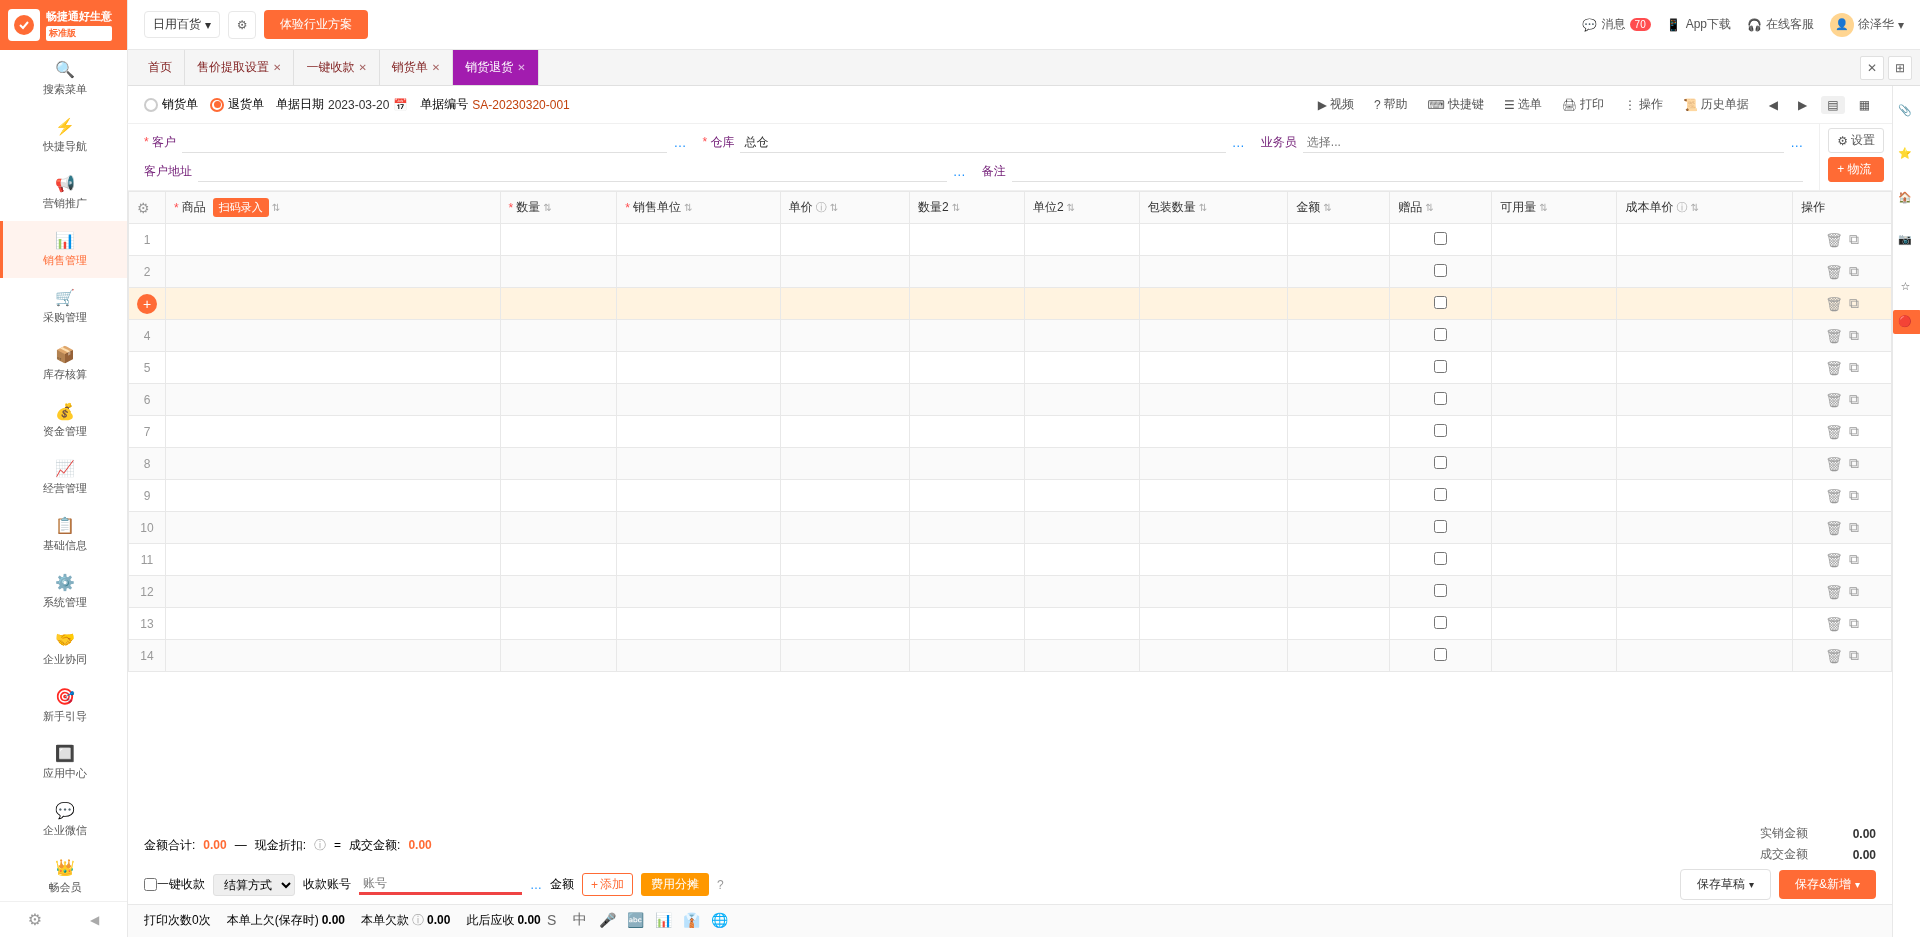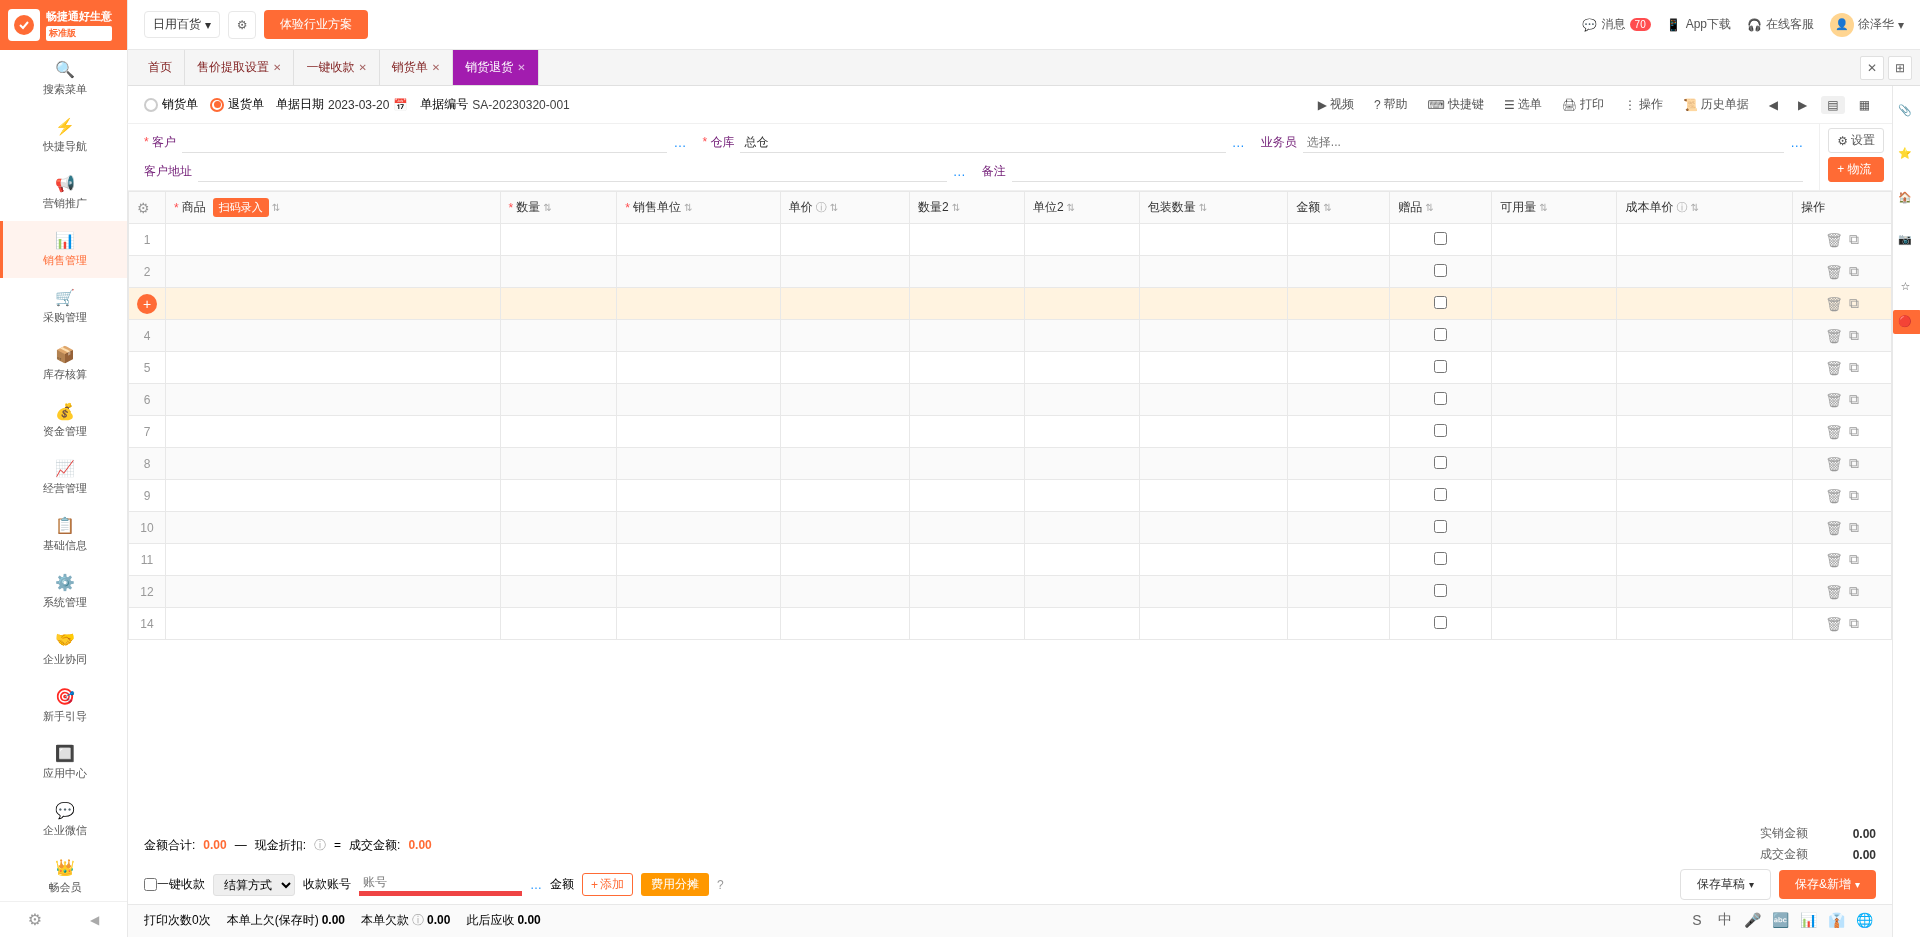--- a/index.html
+++ b/index.html
@@ -52,21 +52,21 @@
     .form-toolbar-left { display: flex; align-items: center; gap: 12px; }
     .form-toolbar-right { display: flex; align-items: center; gap: 8px; }
     .toolbar-btn { display: flex; align-items: center; gap: 3px; cursor: pointer; color: #555; font-size: 12px; padding: 2px 6px; border-radius: 3px; }
     .radio-group { display: flex; align-items: center; gap: 12px; }
     .radio-item { display: flex; align-items: center; gap: 4px; cursor: pointer; }
     .radio-circle { width: 14px; height: 14px; border-radius: 50%; border: 2px solid #ccc; display: inline-flex; align-items: center; justify-content: center; }
     .radio-circle.checked { border-color: #ff6b35; }
     .radio-circle.checked::after { content: ''; width: 7px; height: 7px; border-radius: 50%; background: #ff6b35; }
     .date-field { display: flex; align-items: center; gap: 4px; }
     .date-value { color: #333; }
-    .doc-num { color: #404040; text-align: center; }
+    .doc-num { color: #c2410c; text-align: center; }
     .form-field { display: flex; align-items: center; gap: 6px; flex: 1; min-width: 200px; }
     .form-label { color: #701a75; white-space: nowrap; }
     .form-label.required::before { content: '* '; color: #ff4d4f; }
     .form-input { flex: 1; border: none; border-bottom: 1px solid #e0e0e0; outline: none; padding: 3px 4px; font-size: 12px; color: #333; }
     .form-ellipsis { color: #1890ff; cursor: pointer; font-size: 13px; }
     .side-actions { display: flex; flex-direction: column; gap: 4px; padding: 4px 8px; border-left: 1px solid #f0f0f0; }
     .side-action-btn { display: flex; align-items: center; gap: 3px; padding: 3px 8px; border: 1px solid #e0e0e0; border-radius: 3px; cursor: pointer; font-size: 12px; color: #555; background: #fff; white-space: nowrap; }
     .side-action-btn.orange { background: #ff6b35; color: #fff; border-color: #ff6b35; }
 
     
@@ -108,23 +108,23 @@
 
     
     .th-gear { cursor: pointer; color: #999; font-size: 14px; }
 
     
     .total-row { background: #fffbe6; }
 
     .bottom-full { display: flex; flex-direction: column; }
     .bottom-row1 { display: flex; align-items: center; justify-content: space-between; padding: 6px 16px 0 16px; }
     .bottom-row2 { display: flex; align-items: center; justify-content: space-between; padding: 4px 16px; }
-    .bottom-row3 { display: flex; align-items: center; justify-content: space-between; padding: 4px 16px 6px 16px; background: #fafafa; border-top: 1px solid #e8e8e8; }
-
-    .input-field { border: none; border-bottom: 5px solid #ef4444; outline: none; padding: 2px 4px; font-size: 12px; min-width: 60px; }
+    .bottom-row3 { display: flex; align-items: center; padding: 4px 16px 6px 16px; background: #fafafa; border-top: 1px solid #e8e8e8; }
+
+    .input-field { border: none; border-bottom: 3px solid #ef4444; outline: none; padding: 2px 4px; font-size: 12px; min-width: 60px; }
 
     
     .nav-collapse { cursor: pointer; color: #aaa; font-size: 12px; }
   </style>
 </head>
 <body>
 
 <div class="sidebar">
   <div class="sidebar-logo">
     <div class="sidebar-logo-icon">
@@ -692,20 +692,40 @@
                 <td></td>
                 <td></td>
                 <td>
                   <div class="action-icons">
                     <span class="action-icon">🗑</span>
                     <span class="action-icon">⧉</span>
                   </div>
                 </td>
               </tr>
             <tr>
+                <td class="row-num">13</td>
+                <td></td>
+                <td></td>
+                <td></td>
+                <td></td>
+                <td></td>
+                <td></td>
+                <td></td>
+                <td></td>
+                <td class="checkbox-cell"><input type="checkbox" style=""></td>
+                <td></td>
+                <td></td>
+                <td>
+                  <div class="action-icons">
+                    <span class="action-icon">🗑</span>
+                    <span class="action-icon">⧉</span>
+                  </div>
+                </td>
+              </tr>
+            <tr>
                 <td class="row-num">14</td>
                 <td></td>
                 <td></td>
                 <td></td>
                 <td></td>
                 <td></td>
                 <td></td>
                 <td></td>
                 <td></td>
                 <td class="checkbox-cell"><input type="checkbox" style=""></td>

